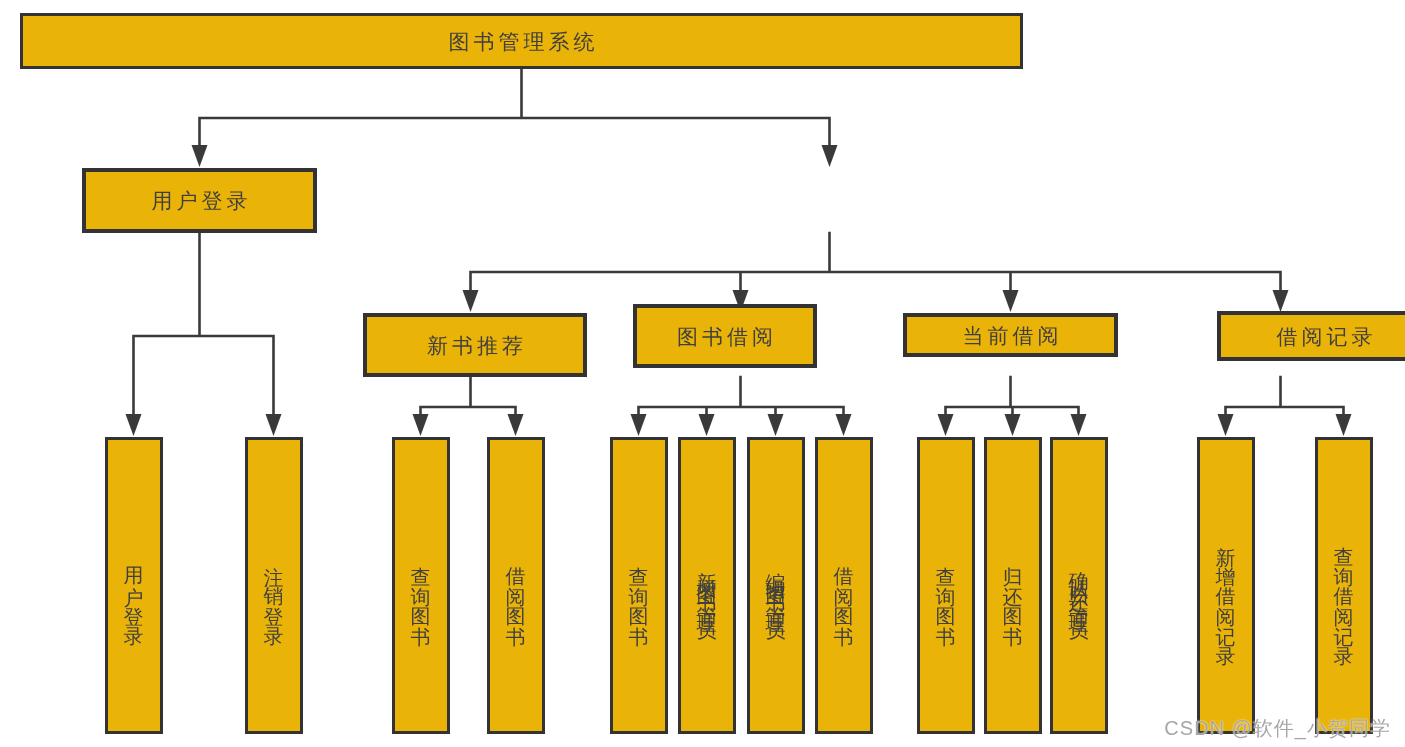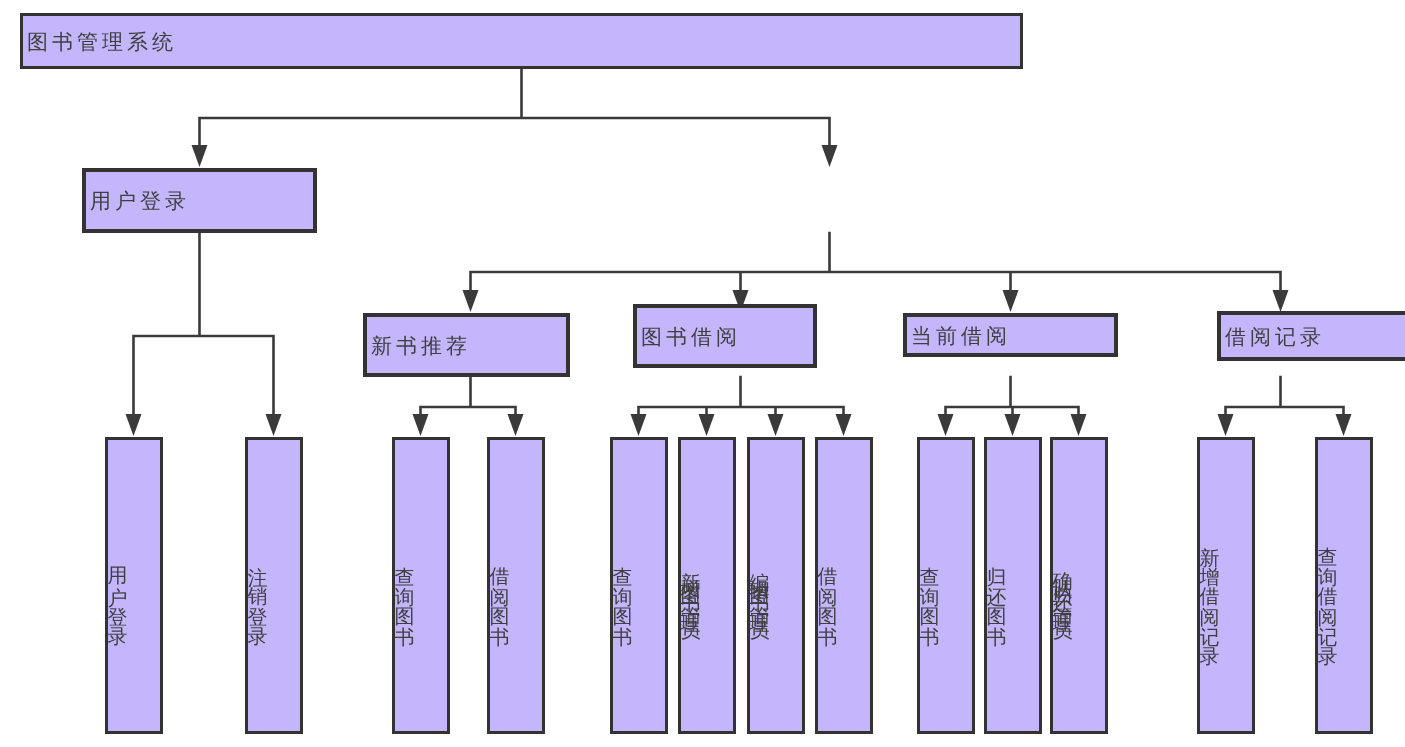--- a/index.html
+++ b/index.html
@@ -16,24 +16,24 @@
     background:var(--background);
     font-family:"Liberation Sans","DejaVu Sans",sans-serif;
     color:var(--text);
     overflow:hidden;
   }
   .edges{position:absolute;left:0;top:0;width:1405px;height:747px;}
   .edges path{stroke:var(--line);stroke-width:2.6;fill:none;stroke-linecap:square;}
   .edges polygon{fill:var(--line);stroke:none;}
   .node{
     position:absolute;
-    background:#c4b5fd;
+    background:#eab308;
     border:3px solid var(--box-border);
     box-sizing:border-box;
-    display:flex;align-items:center;
+    display:flex;align-items:center;justify-content:center;
   }
   .node.lvl{border-width:4px;}
   .h-label{
     font-size:21px;line-height:1;letter-spacing:4px;
     white-space:nowrap;color:var(--text);
     padding-left:4px; 
   }
   .leaf{border-width:3px;}
   .v-label{
     writing-mode:vertical-lr;
@@ -101,21 +101,21 @@
   </svg>
 
   <div class="node" style="left:20px;top:13px;width:1003px;height:56px;">
     <span class="h-label">图书管理系统</span>
   </div>
 
   <div class="node lvl" style="left:82px;top:168px;width:235px;height:65px;">
     <span class="h-label">用户登录</span>
   </div>
 
-  <div class="node lvl" style="left:363px;top:313px;width:207px;height:64px;">
+  <div class="node lvl" style="left:363px;top:313px;width:224px;height:64px;">
     <span class="h-label">新书推荐</span>
   </div>
   <div class="node lvl" style="left:633px;top:304px;width:184px;height:64px;">
     <span class="h-label">图书借阅</span>
   </div>
   <div class="node lvl" style="left:903px;top:313px;width:215px;height:44px;">
     <span class="h-label">当前借阅</span>
   </div>
   <div class="node lvl" style="left:1173px;top:311px;width:215px;height:50px;margin-left:44px;">
     <span class="h-label">借阅记录</span>
@@ -158,13 +158,14 @@
     <span class="v-label long">确认归还（管理员）</span>
   </div>
 
   <div class="node leaf" style="left:1197px;top:437px;width:58px;height:297px;">
     <span class="v-label">新增借阅记录</span>
   </div>
   <div class="node leaf" style="left:1315px;top:437px;width:58px;height:297px;">
     <span class="v-label">查询借阅记录</span>
   </div>
 
+  <div class="watermark">CSDN @软件_小贺同学</div>
 </div>
 
 </body></html>

